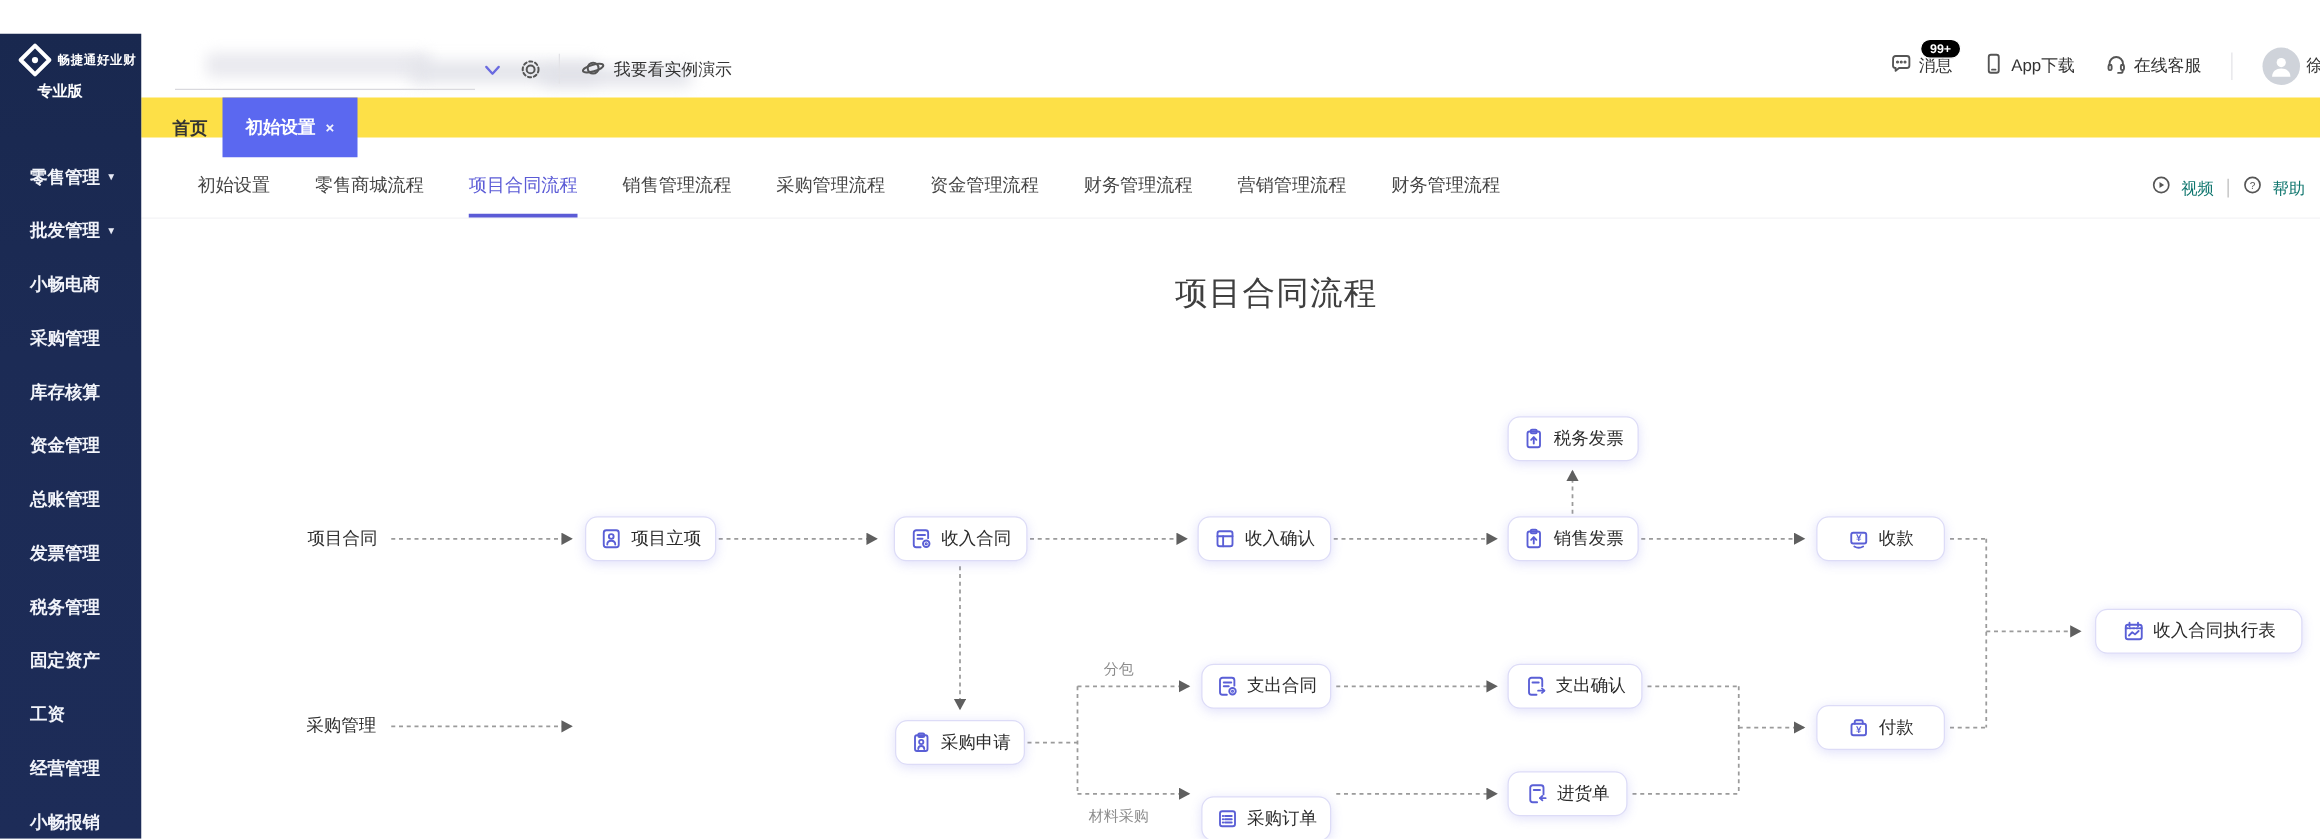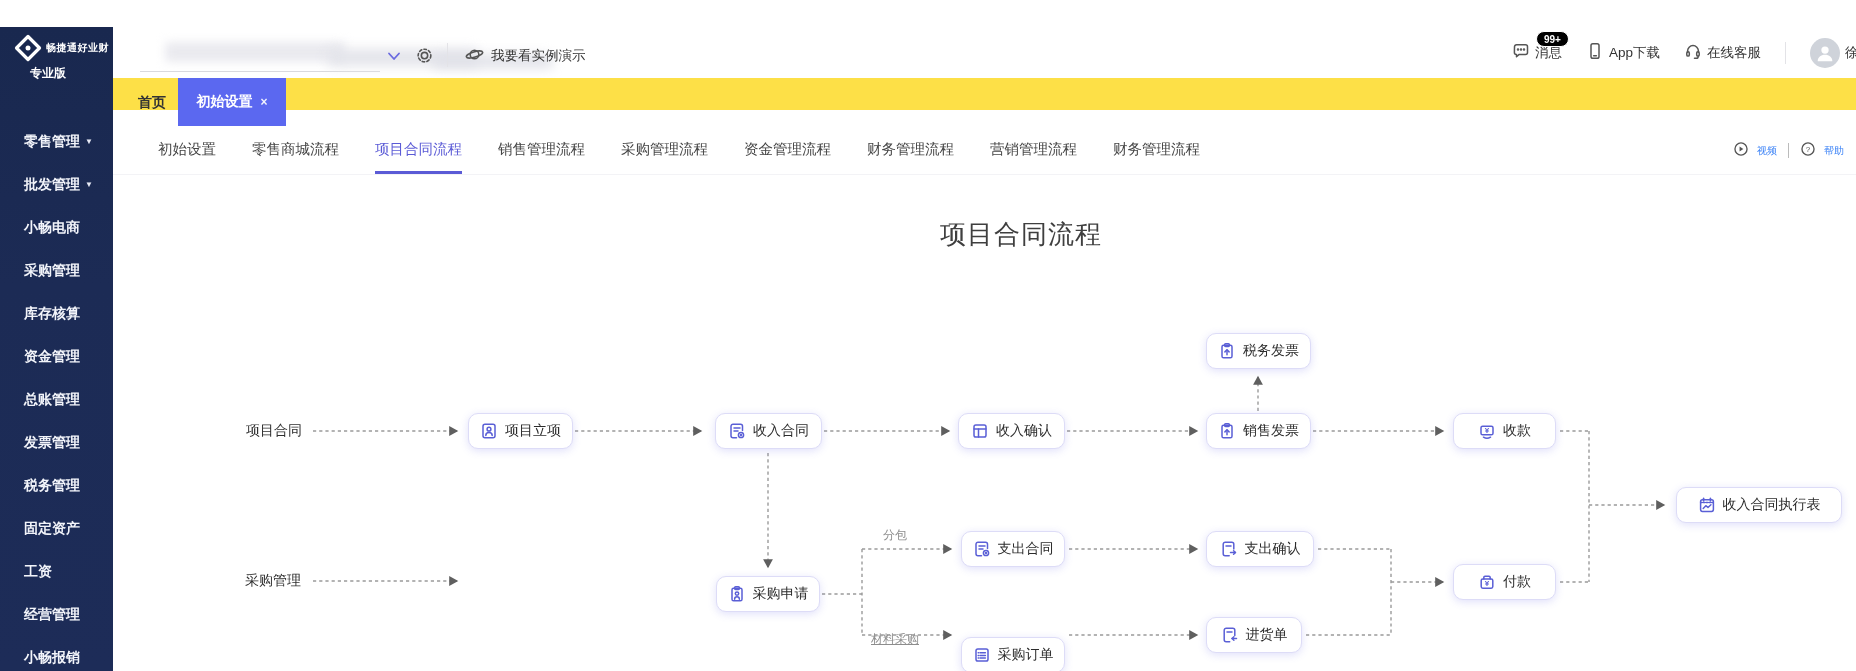--- a/index.html
+++ b/index.html
@@ -46,21 +46,21 @@
   .activeTab { position:absolute; left:65px; top:0; height:48px; width:108px; background:#5b68f0; color:#fff;
     display:flex; align-items:center; justify-content:center; gap:8px; font-size:14px; cursor:pointer; }
   .activeTab .closeX { font-size:12px; opacity:.92; cursor:pointer; }
 
   
   .subtabs { position:absolute; left:113px; top:126px; right:0; height:49px; background:#fff; display:flex; align-items:stretch;
     padding-left:45px; gap:36px; z-index:4; border-bottom:1px solid #f3f3f6; }
   .subtab { line-height:47px; font-size:14.5px; color:#454545; cursor:pointer; white-space:nowrap; border-bottom:3px solid transparent; }
   .subtab.active { color:#5b5bd6; border-bottom-color:#5b5bd6; }
   .subRight { position:absolute; right:12px; top:0; height:49px; display:flex; align-items:center; gap:8px; }
-  .subRight .lbl { font-size:10px; color:#3b82f6; cursor:pointer; }
+  .subRight .lbl { font-size:13px; color:#0f766e; cursor:pointer; }
   .subRight .sep { width:1px; height:15px; background:#bbb; margin:0 3px; }
   .subRight svg { cursor:pointer; }
 
   
   .canvas { position:absolute; left:113px; top:175px; width:1743px; height:496px; background:#fff; }
   .flowTitle { position:absolute; left:827px; top:42px; font-size:26px; color:#3f3f3f; font-weight:500; letter-spacing:1px; }
   .wires { position:absolute; left:0; top:0; pointer-events:none; }
   .laneLabel { position:absolute; font-size:14px; color:#2f2f2f; font-weight:500; white-space:nowrap; }
   .branchLabel { position:absolute; font-size:12px; color:#8d8d8d; white-space:nowrap; }
   .node { position:absolute; height:36px; background:#fff; border:1px solid #dddcf7; border-radius:10px;
@@ -244,21 +244,21 @@
         <path d="M1447,256 H1476"></path>
         <path d="M1447,407 H1476"></path>
         <path d="M1476,256 V407"></path>
         <path d="M1476,330 H1551" marker-end="url(#arw)"></path>
       </g>
     </svg>
 
     <span class="laneLabel" style="left:133px; top:247px;">项目合同</span>
     <span class="laneLabel" style="left:132px; top:397px;">采购管理</span>
     <span class="branchLabel" style="left:770px; top:352px;text-align:center;">分包</span>
-    <span class="branchLabel" style="left:758px; top:456px;text-decoration:underline;">材料采购</span>
+    <span class="branchLabel" style="left:758px; top:470px;">材料采购</span>
 
     <div class="node" style="left:355px;top:238px;width:105px">
       <span class="nicon">
           <svg width="18" height="18" viewBox="0 0 18 18">
             <rect x="3" y="2.2" width="12" height="13.6" rx="2"></rect>
             <circle cx="9" cy="7.2" r="1.9"></circle>
             <path d="M5.8,13.6 c0-2 1.4-3 3.2-3 s3.2,1 3.2,3"></path>
           </svg>
         </span>
       <span>项目立项</span>

